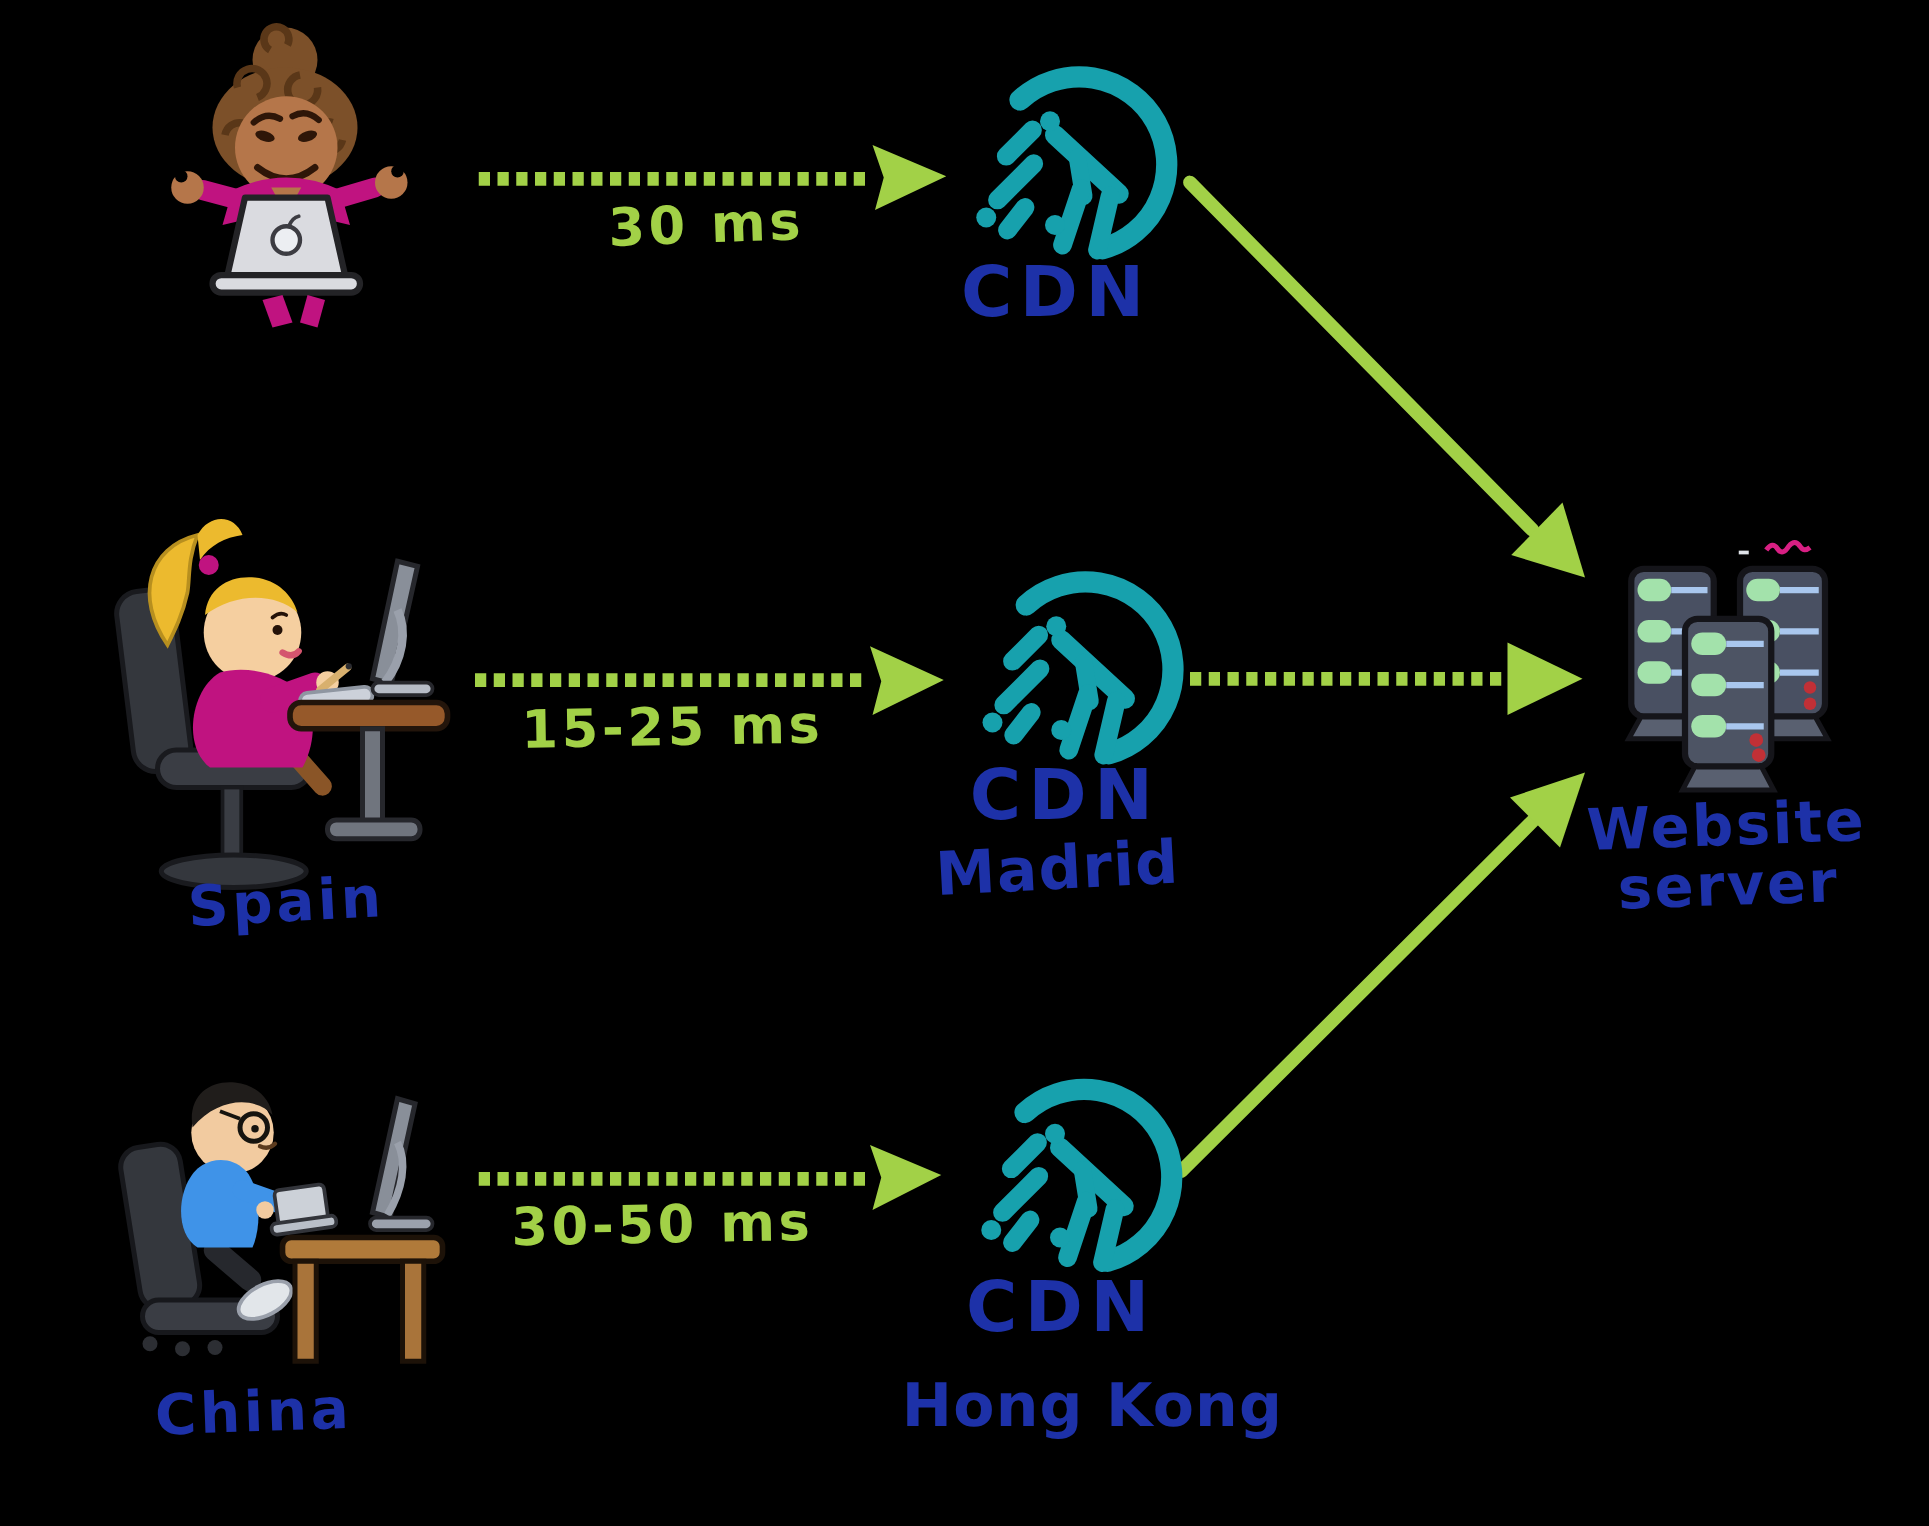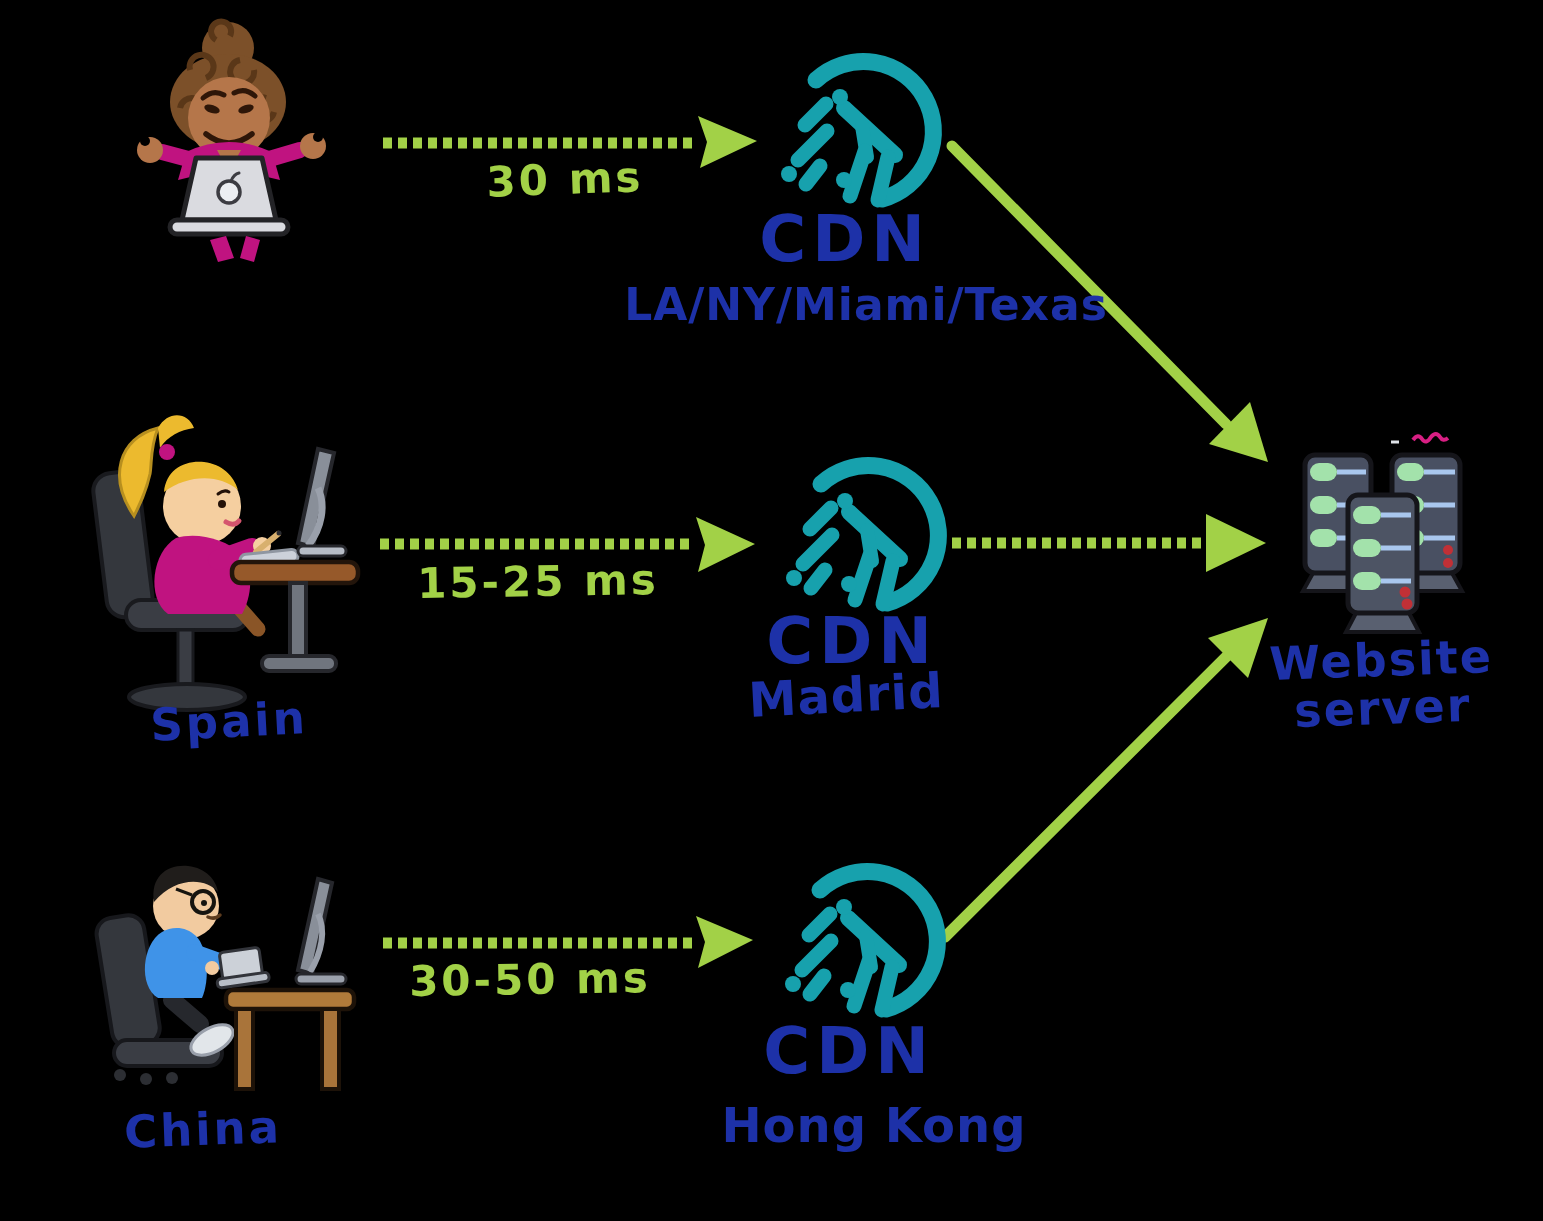--- a/index.html
+++ b/index.html
@@ -13,21 +13,21 @@
     position:relative;width:1543px;height:1221px;background:var(--background);
     overflow:hidden;font-family:"DejaVu Sans",sans-serif;
   }
   .art{position:absolute;left:0;top:0;}
   .lbl{
     position:absolute;transform:translateX(-50%);white-space:nowrap;
     font-weight:bold;font-family:"DejaVu Sans",sans-serif;line-height:1.05;
   }
   .lbl.green{color:var(--arrow_green);letter-spacing:3px;font-size:42px;}
   .lbl.blue{color:var(--text_blue);}
-  .cdn-title{font-size:64px;letter-spacing:6px;text-align:center;}
+  .cdn-title{font-size:56px;letter-spacing:6px;text-align:center;}
   .cdn-loc{font-size:44px;letter-spacing:1px;}
   .country{font-size:45px;letter-spacing:3px;}
   .server-lbl{font-size:46px;letter-spacing:2px;text-align:center;}
   .r-1{transform:translateX(-50%) rotate(-1deg);}
   .r-2{transform:translateX(-50%) rotate(-2deg);}
   .r-3{transform:translateX(-50%) rotate(-3deg);}
   
   .arrow-shaft{stroke:var(--arrow_green);stroke-width:11;fill:none;}
   .dotted{stroke-dasharray:9 6;stroke-linecap:butt;}
   .solid{stroke-linecap:round;}
@@ -217,21 +217,20 @@
       <circle cx="108" cy="160" r="5.5" fill="#c13036"></circle>
       <circle cx="110" cy="172" r="5.5" fill="#c13036"></circle>
     </g>
   </svg>
 
   <div class="lbl green r-2" style="left:565px;top:158px;">30 ms</div>
   <div class="lbl green r-1" style="left:538px;top:560px;">15-25 ms</div>
   <div class="lbl green r-1" style="left:530px;top:958px;">30-50 ms</div>
 
   <div class="lbl blue cdn-title" style="left:845px;top:206px;">CDN</div>
-  <div class="lbl blue cdn-loc" style="left:866px;top:282px;">LA/NY/Miami/Texas</div>
 
   <div class="lbl blue cdn-title" style="left:852px;top:608px;">CDN</div>
   <div class="lbl blue cdn-loc r-3" style="left:846px;top:670px;font-size:48px;">Madrid</div>
 
   <div class="lbl blue cdn-title" style="left:849px;top:1018px;">CDN</div>
   <div class="lbl blue cdn-loc" style="left:874px;top:1088px;font-size:48px;margin-top:12px;">Hong Kong</div>
 
   <div class="lbl blue country r-3" style="left:229px;top:698px;">Spain</div>
   <div class="lbl blue country r-2" style="left:203px;top:1106px;">China</div>
 

